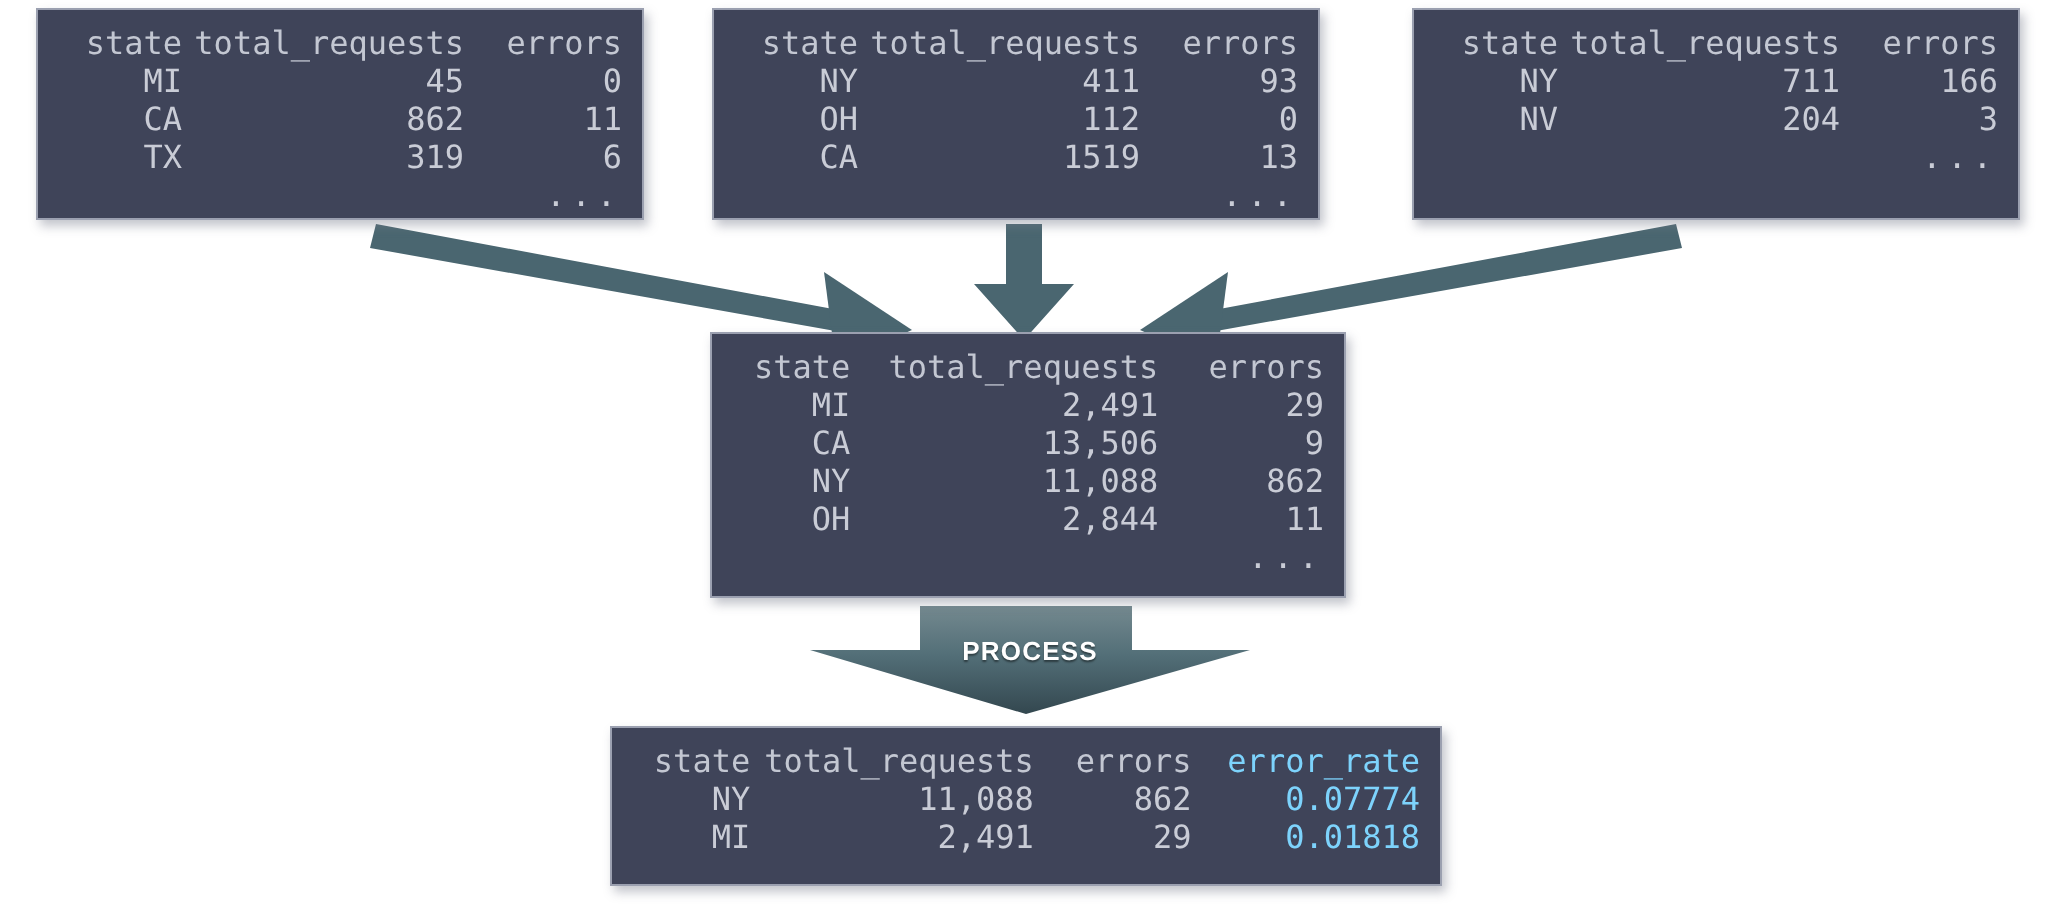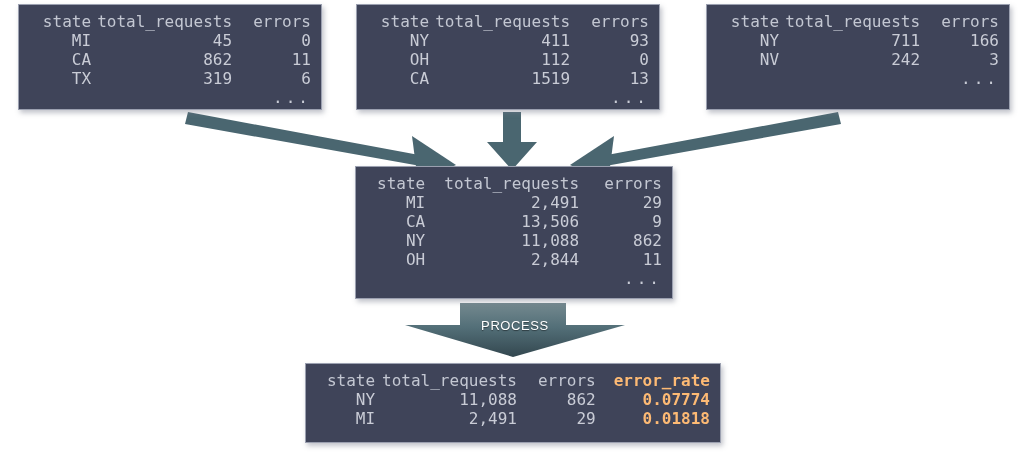--- a/index.html
+++ b/index.html
@@ -70,33 +70,33 @@
   #merged .col-state  { width: 20%; }
   #merged .col-total  { width: 52%; }
   #merged .col-errors { width: 28%; }
   
   #result { left: 305px; top: 363px; width: 416px; height: 80px; }
   #result .col-state   { width: 15%; }
   #result .col-total   { width: 36%; }
   #result .col-errors  { width: 20%; }
   #result .col-rate    { width: 29%; }
   #result .rate-cell, #result .rate-head {
-    color: #fdba74;
-    font-weight: bold;
+    color: #7dd3fc;
+    font-weight: normal;
   }
   .process-label {
     position: absolute;
     left: 405px;
     top: 318px;
     width: 220px;
     text-align: center;
     color: #ffffff;
     font-family: "Liberation Sans", sans-serif;
     font-size: 13px;
-    font-weight: normal;
+    font-weight: bold;
     letter-spacing: 0.6px;
     text-shadow: 0 1px 1px rgba(0,0,0,0.45);
     pointer-events: none;
   }
 </style>
 </head>
 <body>
 
 <div id="canvas">
 
@@ -202,21 +202,21 @@
         </tr>
       </thead>
       <tbody>
         <tr>
           <td>NY</td>
           <td>711</td>
           <td>166</td>
         </tr>
         <tr>
           <td>NV</td>
-          <td>242</td>
+          <td>204</td>
           <td>3</td>
         </tr>
         <tr class="ellipsis-row">
           <td colspan="3">...</td>
         </tr>
       </tbody>
     </table>
   </div>
 
   <div class="table-box" id="merged">

